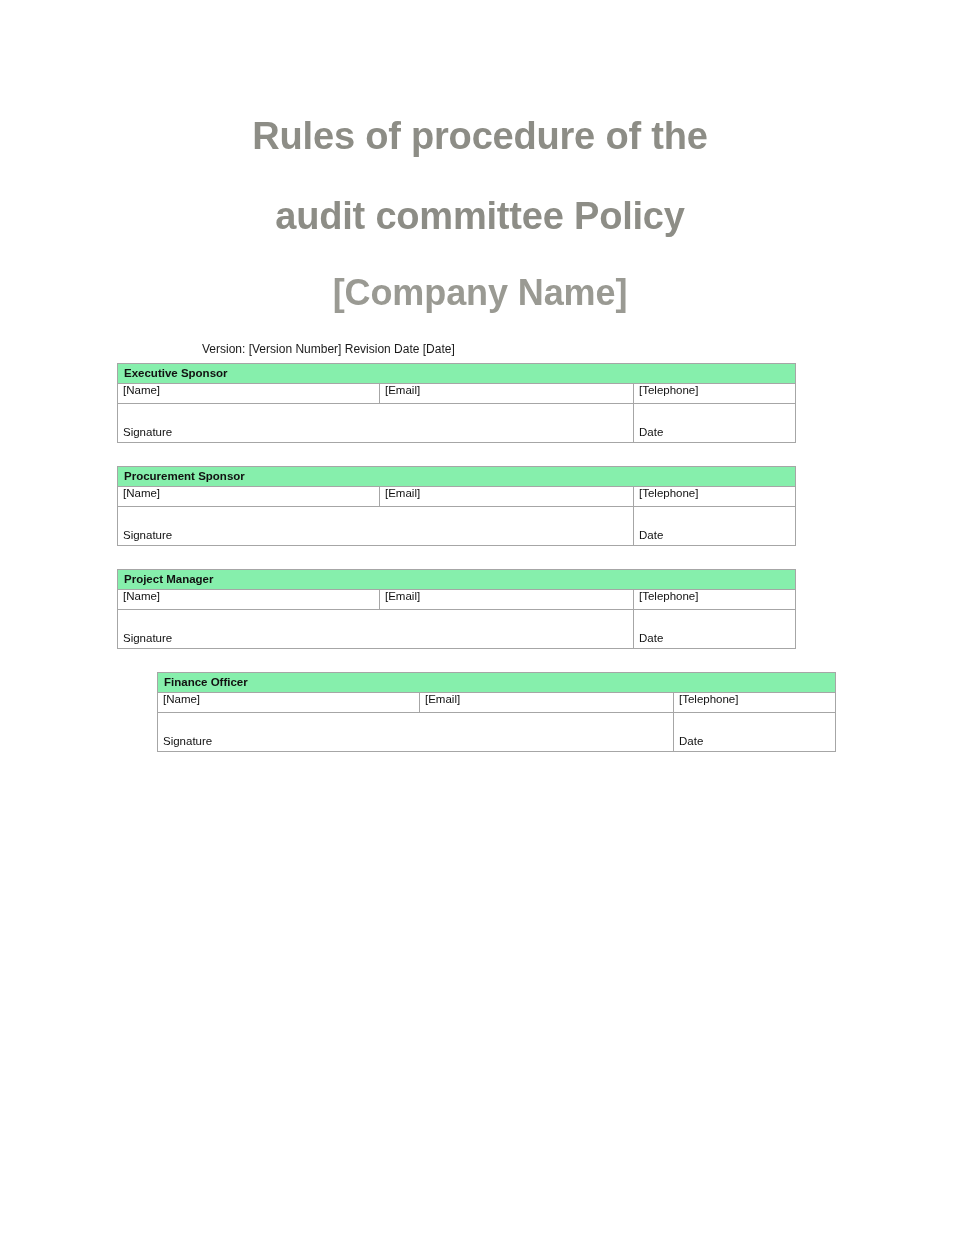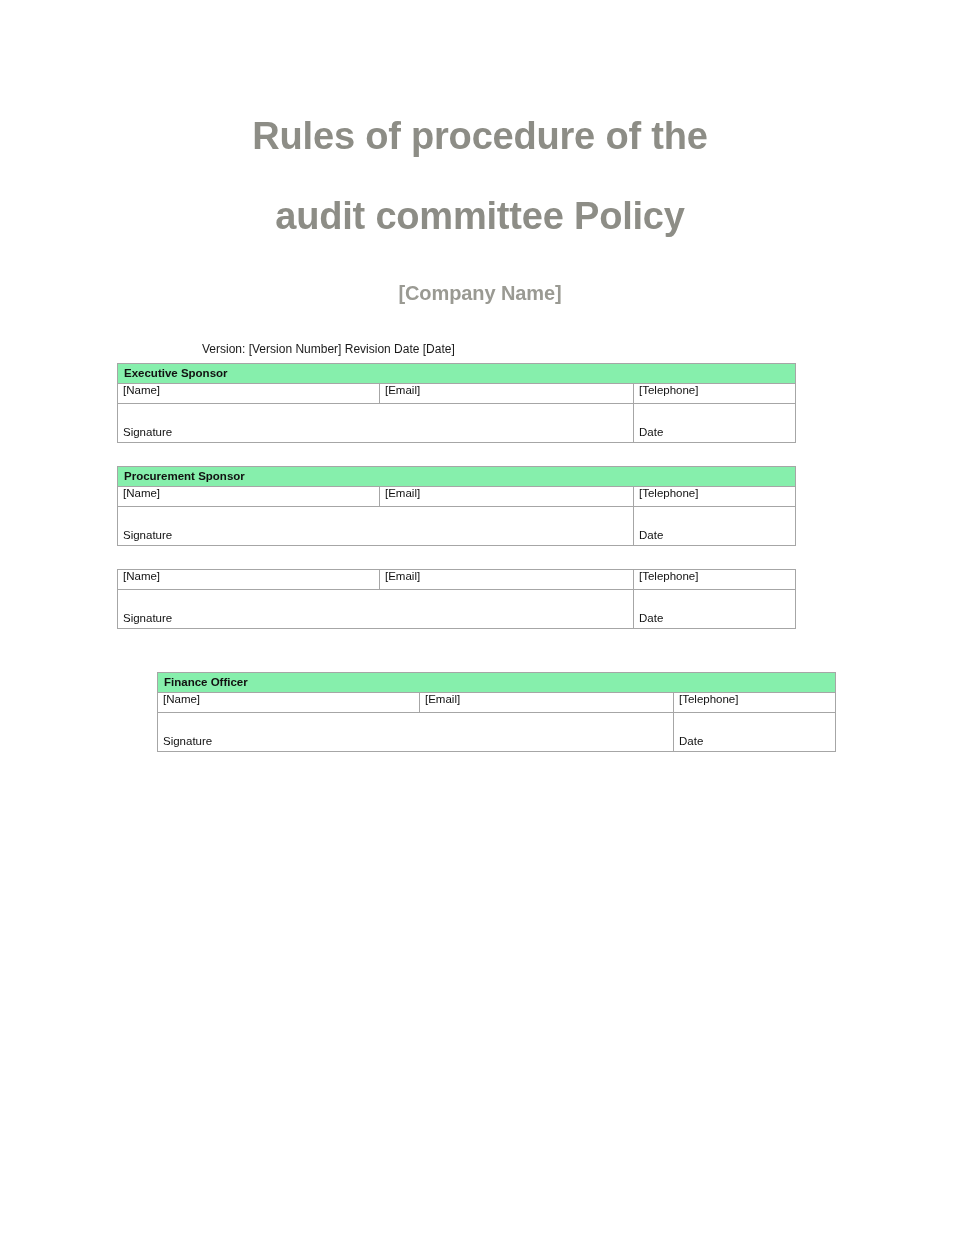--- a/index.html
+++ b/index.html
@@ -32,21 +32,21 @@
     text-align: center;
   }
   .doc-title-line {
     font-size: 38px;
     font-weight: bold;
     color: #8d8d86;
     line-height: 80px;
     letter-spacing: -0.2px;
   }
   .doc-subtitle {
-    font-size: 20px;
+    font-size: 36px;
     font-weight: bold;
     color: #9a9a93;
     line-height: 74px;
     letter-spacing: -0.1px;
   }
 
   
   .version-line {
     position: absolute;
     left: 202px;
@@ -155,20 +155,23 @@
     </tbody>
   </table>
 
   <table class="sig-table t3">
     <colgroup>
       <col class="col-name">
         <col class="col-email">
         <col class="col-phone">
     </colgroup>
     <tbody>
+      <tr class="hdr-row">
+        <td colspan="3">Project Manager</td>
+      </tr>
       <tr class="info-row">
         <td>[Name]</td>
         <td>[Email]</td>
         <td>[Telephone]</td>
       </tr>
       <tr class="sign-row">
         <td colspan="2">Signature</td>
         <td>Date</td>
       </tr>
     </tbody>

